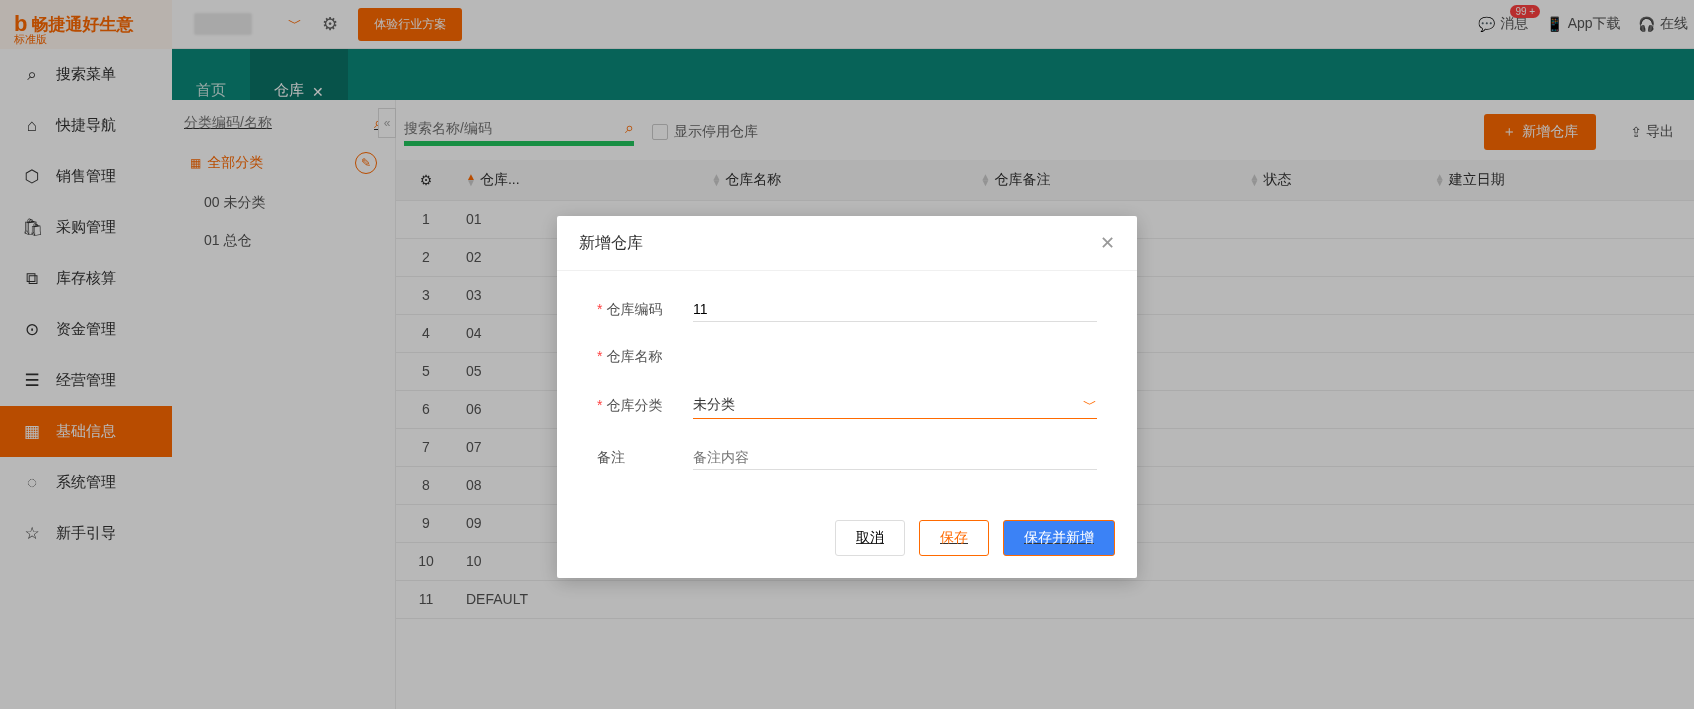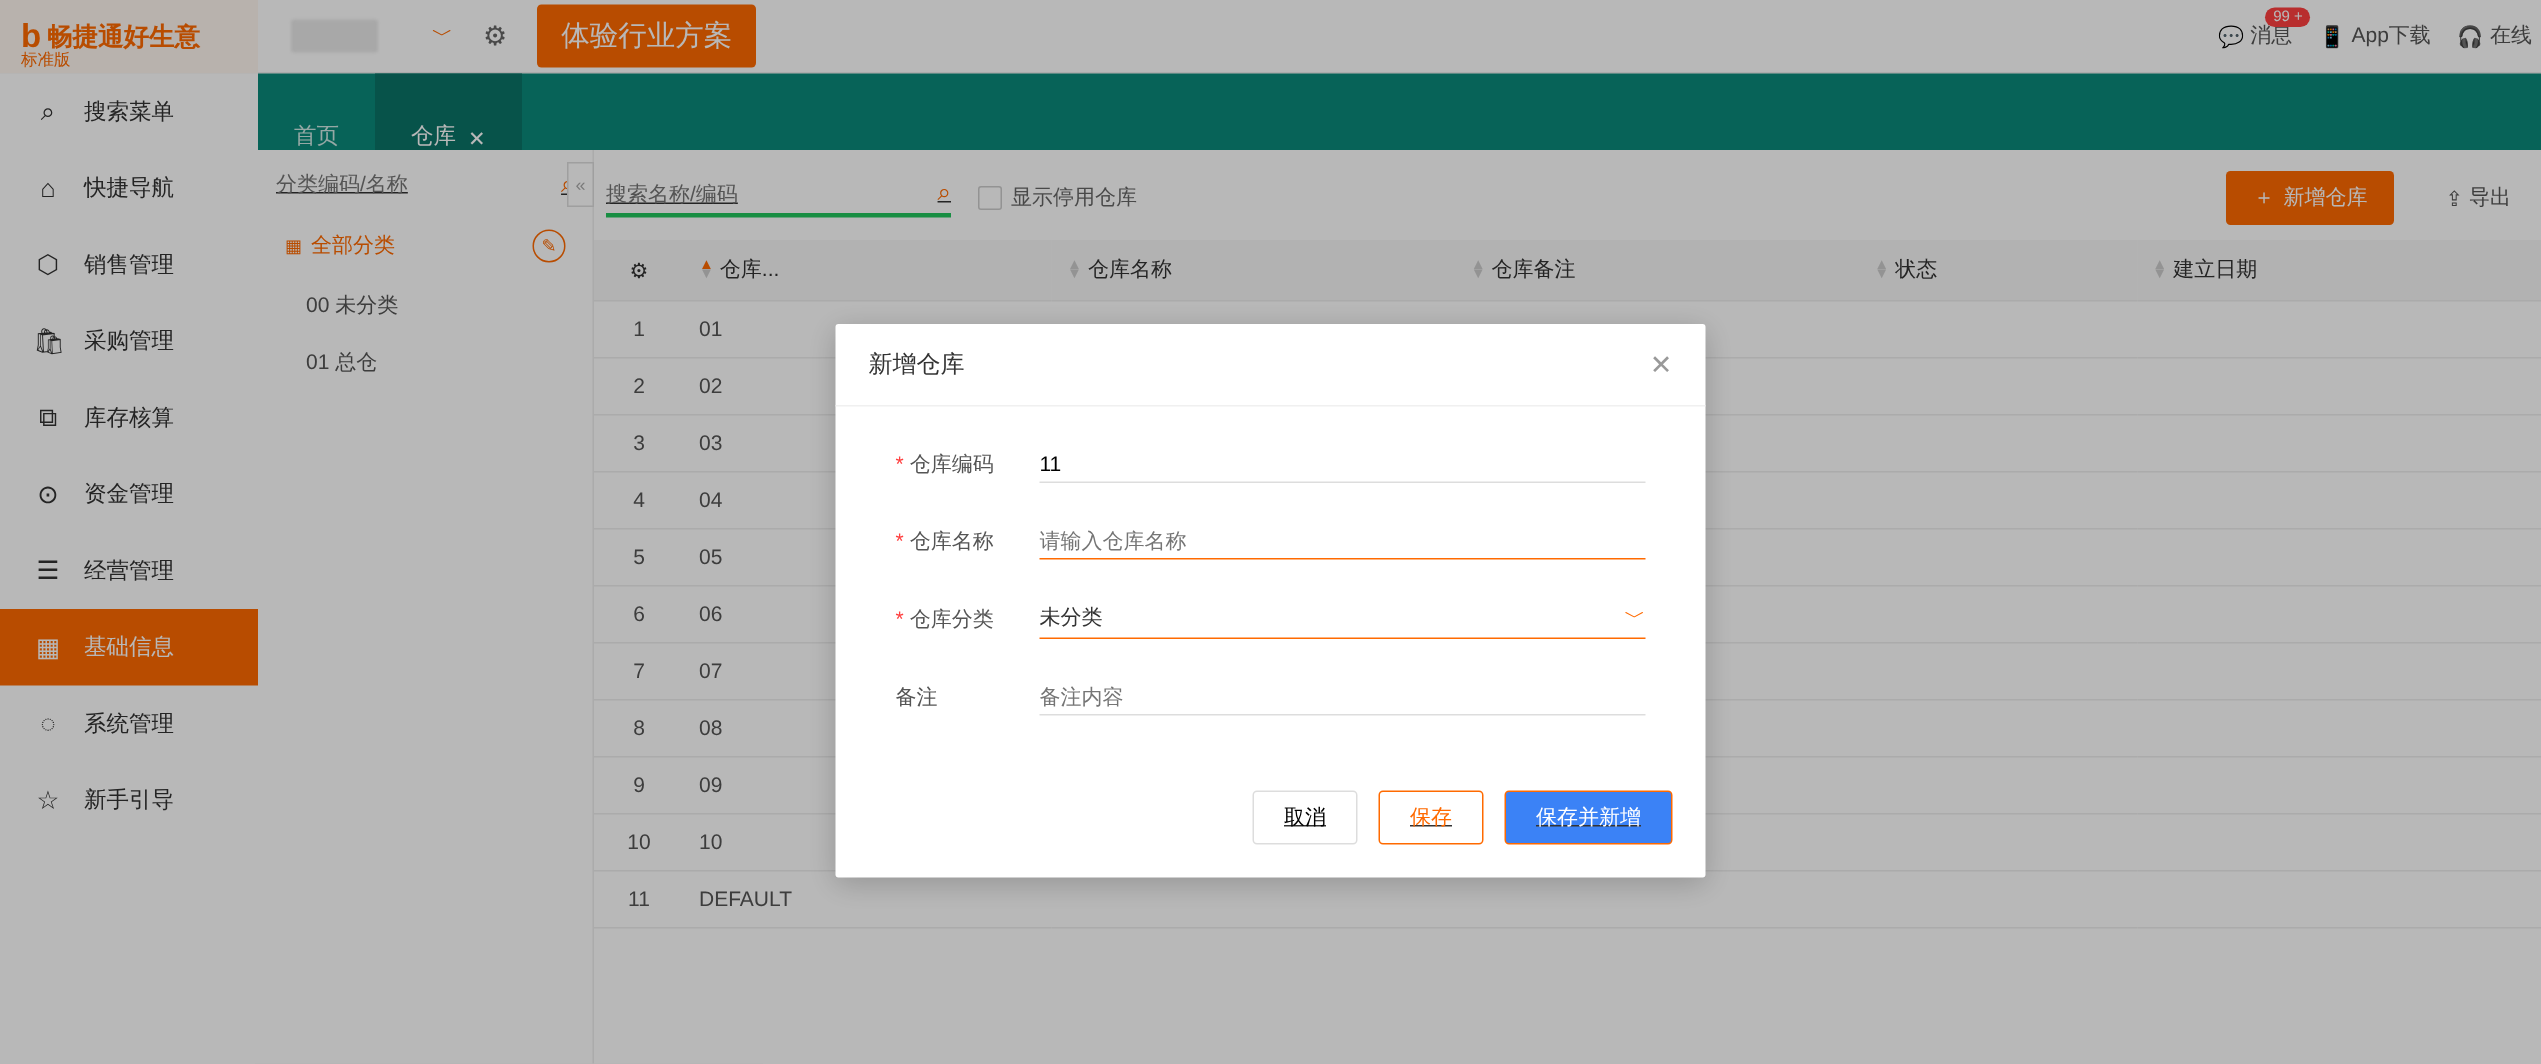--- a/index.html
+++ b/index.html
@@ -6,21 +6,21 @@
 body { font-family: "Microsoft YaHei", Arial, sans-serif; font-size: 14px; color: #333; background: #f5f5f5; overflow: hidden; }
 
 
 .topbar { height: 49px; background: #fff; display: flex; align-items: center; border-bottom: 1px solid #eee; position: relative; }
 .logo-area { width: 172px; height: 49px; display: flex; align-items: center; padding-left: 14px; background: #fff7f0; }
 .logo-text { color: #ff6a00; font-size: 17px; font-weight: bold; margin-left: 4px; }
 .logo-sub { position: absolute; left: 14px; top: 32px; color: #ff6a00; font-size: 11px; }
 .org-blur { margin-left: 22px; width: 58px; height: 22px; background: #e9e9e9; filter: blur(1px); border-radius: 2px;}
 .chevron { color: #ff6a00; margin: 0 20px 0 36px; font-size: 14px;}
 .gear { color: #666; font-size: 18px; margin-right: 20px; }
-.exp-btn { background: #ff6a00; color: #fff; border: none; padding: 8px 16px; font-size: 19px; border-radius: 3px; }
+.exp-btn { background: #ff6a00; color: #fff; border: none; padding: 8px 16px; font-size: 12px; border-radius: 3px; }
 .top-right { margin-left: auto; display: flex; align-items: center; padding-right: 6px; gap: 18px; color: #555; }
 .top-right .item { display: flex; align-items: center; gap: 4px; position: relative; font-size: 14px;}
 .badge99 { position: absolute; top: -10px; right: -12px; background: #ff4040; color: #fff; font-size: 10px; padding: 1px 5px; border-radius: 8px; }
 
 
 .leftnav { position: absolute; left: 0; top: 49px; bottom: 0; width: 172px; background: #fff; }
 .leftnav .nav-item { display: flex; align-items: center; height: 51px; padding-left: 22px; gap: 14px; color: #333; font-size: 15px; cursor: pointer; }
 .leftnav .nav-item.active { background: #ff6a00; color: #fff; }
 .leftnav .nav-icon { width: 20px; text-align: center; font-size: 17px; }
 
@@ -37,21 +37,21 @@
 .cat-search { display:flex; align-items:flex-start; margin: 6px 12px 10px; border-bottom: none; text-decoration: underline;}
 .cat-search input { border: none; outline: none; flex: 1; font-size: 14px; color: #999; background: transparent;}
 .cat-row { display: flex; align-items: center; padding: 10px 18px; cursor: pointer; color:#555;}
 .cat-row.head { color: #ff6a00; font-weight: 500; justify-content: space-between;}
 .cat-row.head .left { display:flex; align-items:center; gap:6px;}
 .cat-edit { width: 22px; height: 22px; border:1px solid #ff6a00; border-radius: 50%; display:flex; align-items:center; justify-content:center; color:#ff6a00; font-size:12px;}
 .collapse-btn { position:absolute; right:-1px; top:8px; width:18px; height:30px; border:1px solid #ddd; background:#fff; display:flex; align-items:center; justify-content:center; color:#aaa; font-size:12px;}
 
 .main-panel { flex: 1; padding: 14px 0 0 0; }
 .toolbar { display: flex; align-items: center; padding: 0 20px 10px 8px; gap: 18px;}
-.search-box { display:flex; align-items:center; width:230px; border-bottom:3px solid #22c55e; padding-bottom:4px;text-decoration:underline;}
+.search-box { display:flex; align-items:center; width:230px; border-bottom:5px solid #22c55e; padding-bottom:4px;}
 .search-box input { border:none; outline:none; flex:1; font-size:14px; color:#999; background:transparent;}
 .srch-ico { color:#ff6a00; font-size:16px;}
 .chk { width:16px; height:16px; border:1px solid #ccc; display:inline-block; border-radius:2px; margin-right:6px;}
 .toolbar .spacer { flex:1;}
 .add-btn { background:#ff6a00; color:#fff; border:none; padding:9px 18px; border-radius:3px; font-size:14px; display:flex; align-items:center; gap:6px;}
 .exp-out { display:flex; align-items:center; gap:4px; color:#555; margin-left:16px;}
 
 
 table { width: 100%; border-collapse: collapse; }
 thead th { background:#f7f7f7; height:40px; font-weight:normal; color:#333; text-align:left; padding:0 10px; border-bottom:1px solid #eee; font-size:14px;}
@@ -335,23 +335,20 @@
     </div>
     <div class="modal-bd">
       <div class="frow">
         <div class="lab"><span class="req">*</span><span>仓库编码</span></div>
         <div class="ctl">
             <input value="11" style="">
           </div>
       </div>
       <div class="frow">
         <div class="lab"><span class="req">*</span><span>仓库名称</span></div>
-        <div class="ctl err">
-            <input placeholder="请输入仓库名称" style="">
-          </div>
       </div>
       <div class="frow">
         <div class="lab"><span class="req">*</span><span>仓库分类</span></div>
         <div class="ctl err">
           <span style="flex:1">未分类</span>
           <span class="sel-arrow">﹀</span>
         </div>
       </div>
       <div class="frow">
         <div class="lab"><span>备注</span></div>

